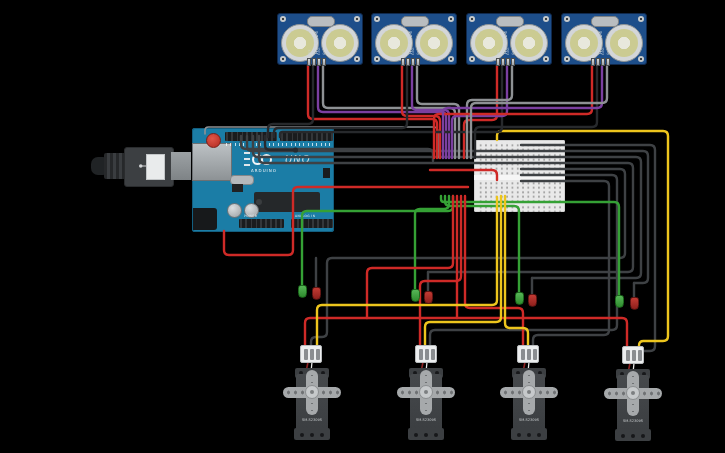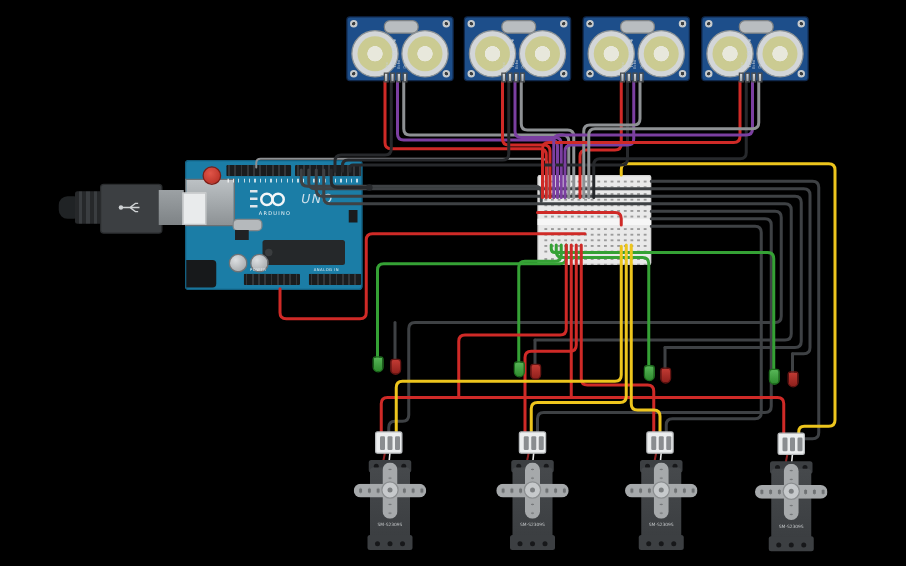--- a/index.html
+++ b/index.html
@@ -1,20 +1,20 @@
 <!DOCTYPE html>
 <html><head>
 <meta charset="utf-8">
 <style>
   html,body{margin:0;padding:0;background:#000;}
   #canvas{position:relative;width:725px;height:453px;background:#000;overflow:hidden;
           font-family:"DejaVu Sans",sans-serif;}
   #wires{position:absolute;left:0;top:0;z-index:2;}
   .comp{position:absolute;z-index:3;}
-  .under{position:absolute;z-index:1;}
+  .under{position:absolute;z-index:1;margin-left:44px;}
 
   
   .bb{left:430px;top:140px;width:91px;height:72px;background:#e9e9e9;border-radius:2px;
       box-shadow:inset 0 0 0 1px #d2d2d2;}
   .bb-dots{position:absolute;left:3px;right:3px;background-image:radial-gradient(#9b9b9b 1px,transparent 1.3px);
       background-size:5.3px 4.5px;background-position:1px 1px;}
   .bb-rail-t{top:2px;height:8px}.bb-main-t{top:12px;height:23px}
   .bb-main-b{top:40px;height:23px}.bb-rail-b{top:64px;height:8px}
   .bb-channel{position:absolute;left:0;top:35px;width:91px;height:5px;background:#f6f6f6;}
 

